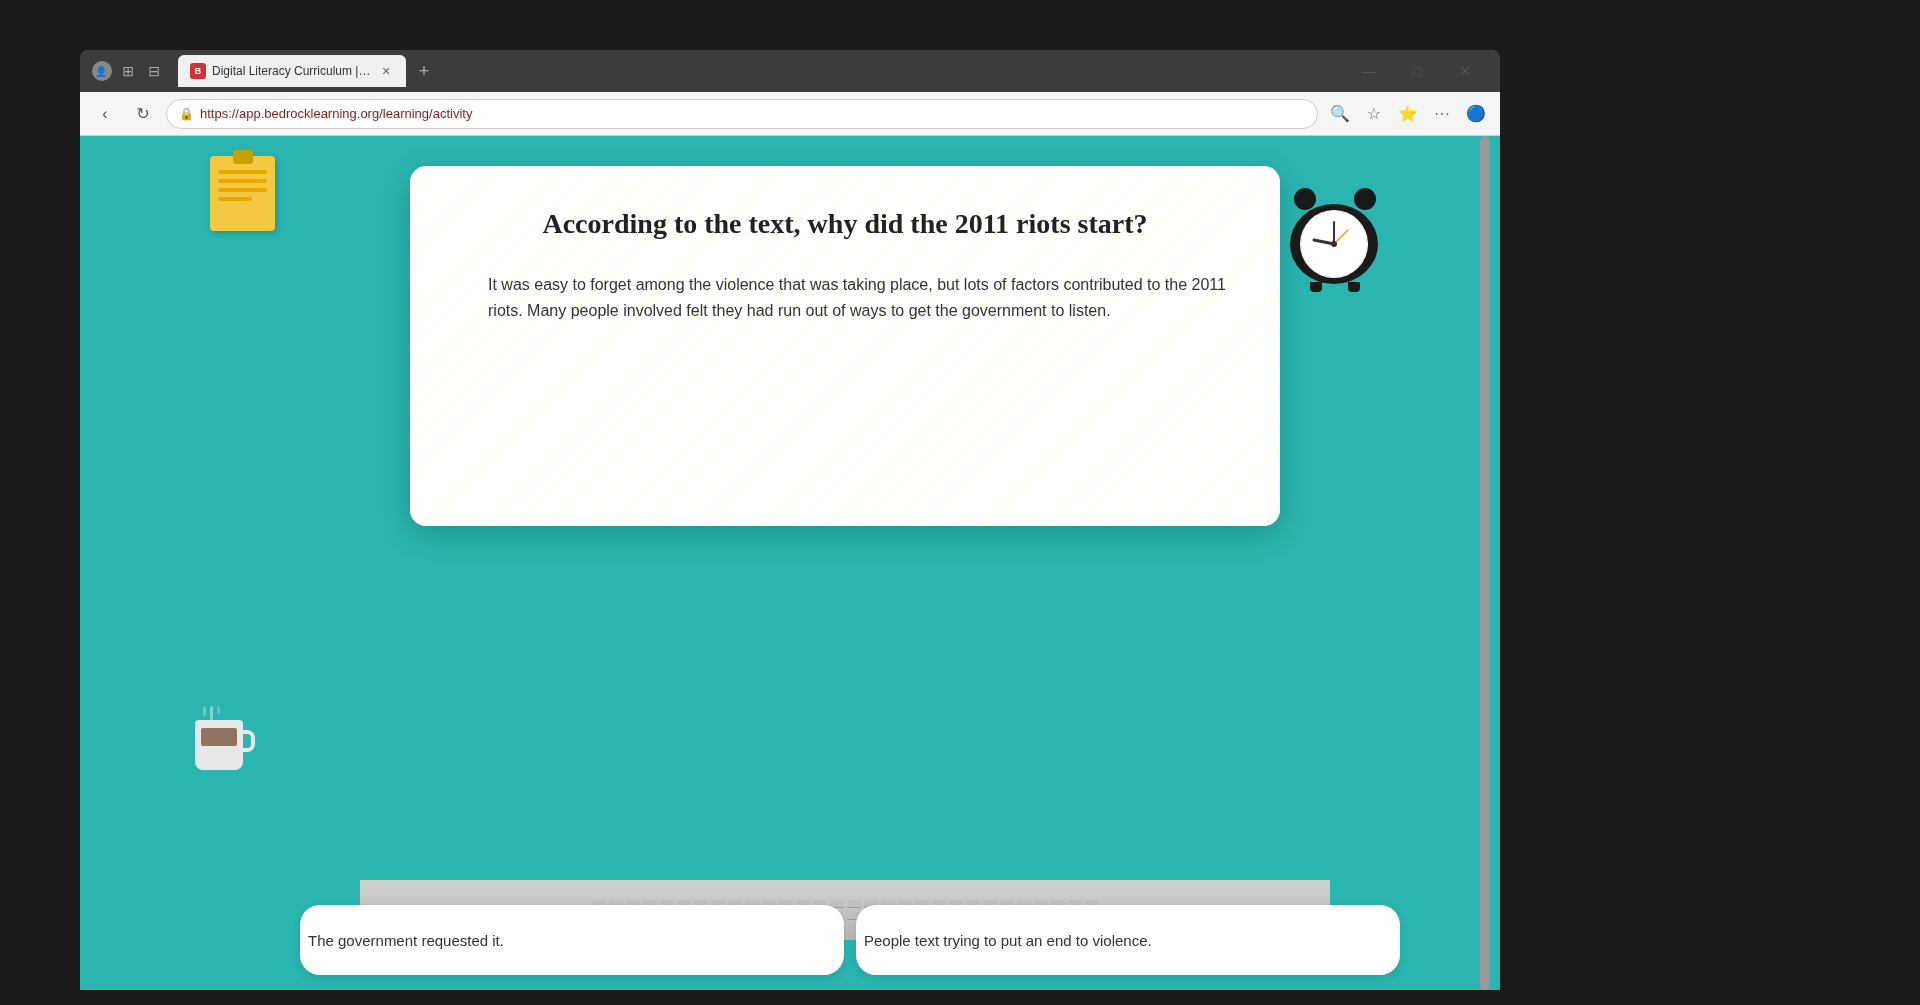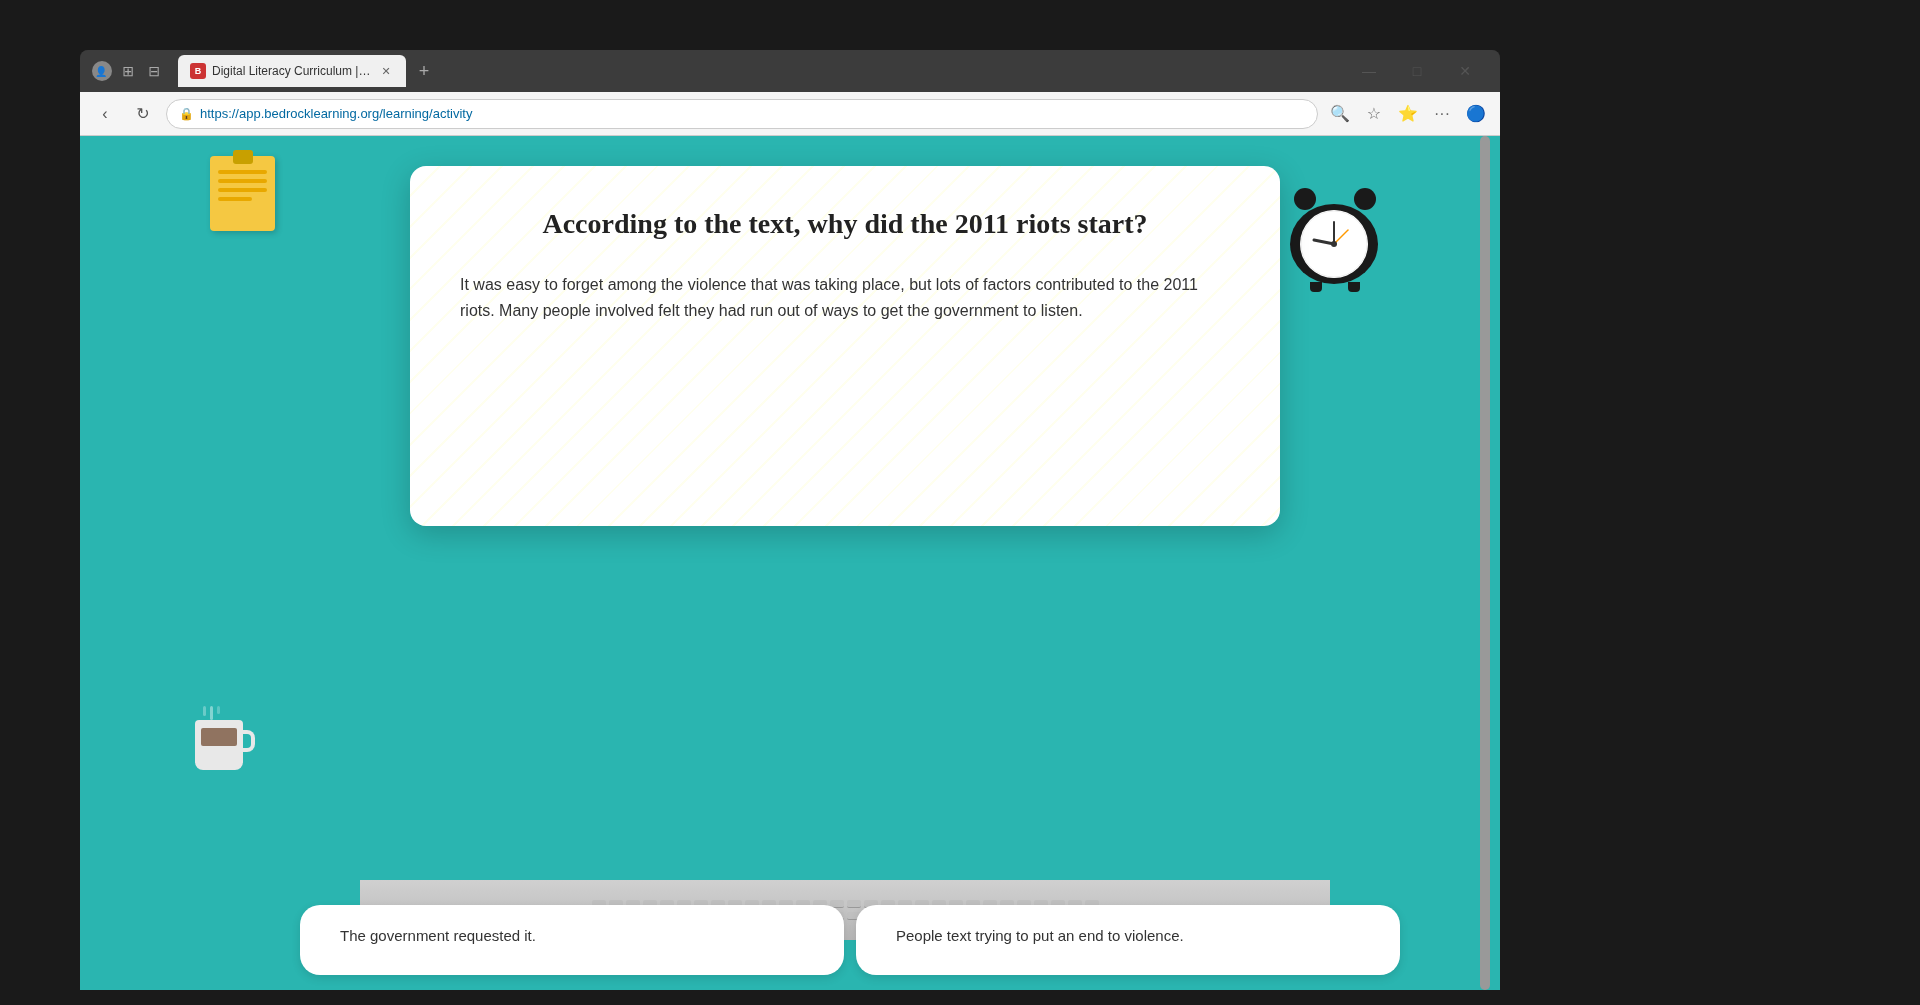--- a/index.html
+++ b/index.html
@@ -129,21 +129,21 @@
       gap: 6px;
     }
 
     .lock-icon {
       color: #666;
       font-size: 12px;
     }
 
     .address-text {
       font-size: 13px;
-      color: #0369a1;
+      color: #7f1d1d;
     }
 
     .toolbar-actions {
       display: flex;
       align-items: center;
       gap: 6px;
     }
 
     .toolbar-icon-btn {
       width: 28px;
@@ -293,20 +293,21 @@
       position: relative;
       z-index: 1;
     }
 
     .answer-passage {
       font-size: 16px;
       color: #333;
       line-height: 1.6;
       position: relative;
       z-index: 1;
+      margin-left: 28px;
     }
 
     
     .laptop-keyboard {
       position: absolute;
       bottom: 50px;
       left: 280px;
       right: 170px;
       height: 60px;
       background: linear-gradient(to bottom, #d0d0d0, #b8b8b8);
@@ -339,29 +340,30 @@
       left: 220px;
       right: 100px;
       display: grid;
       grid-template-columns: 1fr 1fr;
       gap: 12px;
     }
 
     .answer-option {
       background: white;
       border-radius: 20px;
-      padding: 20px 40px;
+      padding: 20px 8px;
       font-size: 15px;
       color: #333;
       box-shadow: 0 3px 10px rgba(0,0,0,0.12);
       cursor: pointer;
       transition: background 0.2s;
       line-height: 1.4;
       min-height: 70px;
       display: flex;
+      align-items: center;
     }
 
     
     .scrollbar {
       position: absolute;
       right: 10px;
       top: 0;
       bottom: 0;
       width: 10px;
       background: #999;

